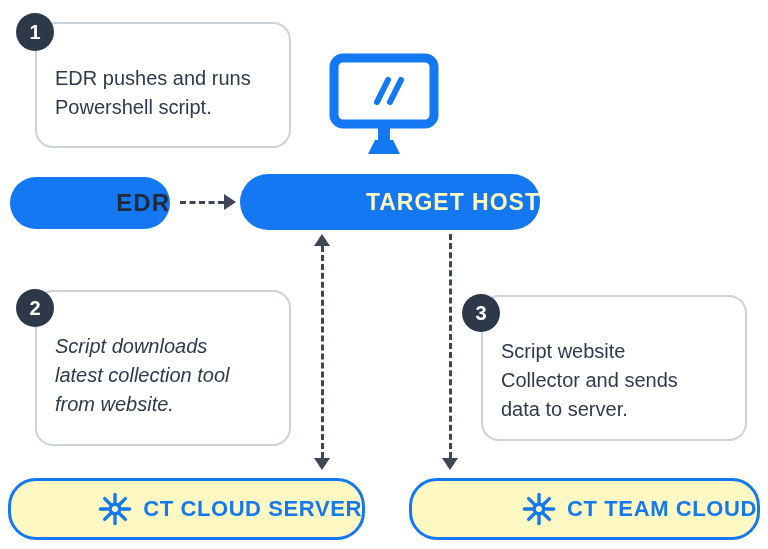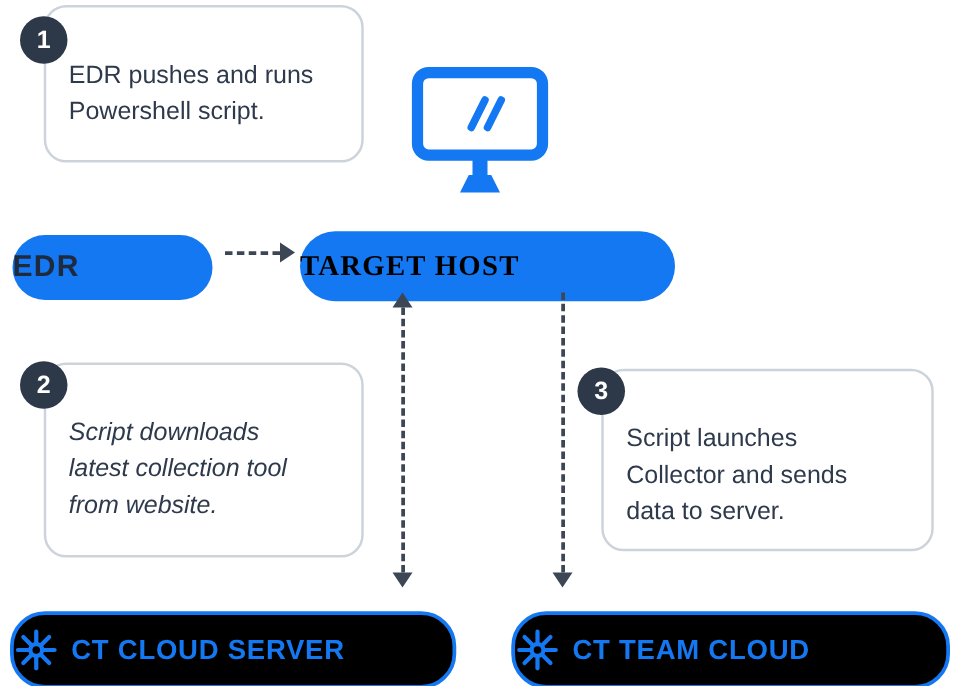--- a/index.html
+++ b/index.html
@@ -13,49 +13,48 @@
     box-sizing:border-box;color:#2e3a4c;font-size:20px;line-height:29px;font-weight:500;
   }
   .callout .callout-text{display:block;}
   .badge{
     position:absolute;width:38px;height:38px;border-radius:50%;background:#2d3848;
     color:#ffffff;font-size:20px;font-weight:700;display:flex;align-items:center;
     justify-content:center;z-index:3;
   }
   
   .pill{
-    position:absolute;border-radius:28px;display:flex;align-items:center;justify-content:flex-start;
+    position:absolute;border-radius:28px;display:flex;align-items:center;justify-content:flex-end;
     box-sizing:border-box;
-    margin-top:11px;
   }
   .pill-blue{background:#1478f2;}
-  .pill-outline{background:#000000;border:3px solid #1478f2;gap:10px;}
+  .pill-outline{background:#fef9c3;border:3px solid #1478f2;gap:10px;}
   .pill-label{font-weight:700;letter-spacing:1px;font-size:23px;}
   .edr-label{color:#1f2a3c;font-size:24px;}
-  .target-label{color:#000000;font-family:Liberation Serif, serif;}
+  .target-label{color:#fef9c3;}
   .server-label{color:#1478f2;font-size:22px;font-weight:800;letter-spacing:0.6px;}
   
   .dash-h{position:absolute;border-top:3px dashed #3d4654;}
   .dash-v{position:absolute;border-left:3px dashed #3d4654;}
   .arrow{position:absolute;width:0;height:0;}
   .arrow-right{border-top:8px solid transparent;border-bottom:8px solid transparent;border-left:12px solid #3d4654;}
   .arrow-up{border-left:8px solid transparent;border-right:8px solid transparent;border-bottom:12px solid #3d4654;}
   .arrow-down{border-left:8px solid transparent;border-right:8px solid transparent;border-top:12px solid #3d4654;}
   .monitor-wrap{position:absolute;left:322px;top:50px;width:124px;height:118px;}
   .logo-icon{flex:0 0 auto;display:block;}
 </style>
 </head>
 <body>
 
 <div class="stage">
 
   <div class="badge" style="left:16px;top:13px;">
     <span>1</span>
   </div>
-  <div class="callout" style="left:35px;top:4px;width:256px;height:126px;padding:40px 18px 0 18px;">
+  <div class="callout" style="left:35px;top:22px;width:256px;height:126px;padding:40px 18px 0 18px;">
     <span class="callout-text">EDR pushes and runs Powershell script.</span>
   </div>
 
   <div class="monitor-wrap">
     <svg width="124" height="118" viewBox="0 0 124 118">
       <rect x="12" y="8" width="100" height="66" rx="9" fill="none" stroke="#1478f2" stroke-width="9"></rect>
       <line x1="55" y1="52" x2="66" y2="30" stroke="#1478f2" stroke-width="6" stroke-linecap="round"></line>
       <line x1="68" y1="52" x2="79" y2="30" stroke="#1478f2" stroke-width="6" stroke-linecap="round"></line>
       <rect x="56" y="76" width="12" height="16" fill="#1478f2"></rect>
       <polygon points="46,104 78,104 71,90 53,90" fill="#1478f2"></polygon>
@@ -84,21 +83,21 @@
     <span>2</span>
   </div>
   <div class="callout" style="left:35px;top:290px;width:256px;height:156px;padding:40px 40px 0 18px;font-style:italic;">
     <span class="callout-text">Script downloads latest collection tool from website.</span>
   </div>
 
   <div class="badge" style="left:462px;top:294px;">
     <span>3</span>
   </div>
   <div class="callout" style="left:481px;top:295px;width:266px;height:146px;padding:40px 40px 0 18px;">
-    <span class="callout-text">Script launches Collector and sends data to server.</span>
+    <span class="callout-text">Script website Collector and sends data to server.</span>
   </div>
 
   <div class="pill pill-outline" style="left:8px;top:478px;width:357px;height:62px;">
     <svg class="logo-icon" width="36" height="36" viewBox="0 0 32 32">
       <g stroke="#1478f2" stroke-width="3" stroke-linecap="round" fill="none">
         <line x1="29" y1="16" x2="21" y2="16"></line>
         <line x1="25.2" y1="25.2" x2="19.5" y2="19.5"></line>
         <line x1="16" y1="29" x2="16" y2="21"></line>
         <line x1="6.8" y1="25.2" x2="12.5" y2="19.5"></line>
         <line x1="3" y1="16" x2="11" y2="16"></line>

